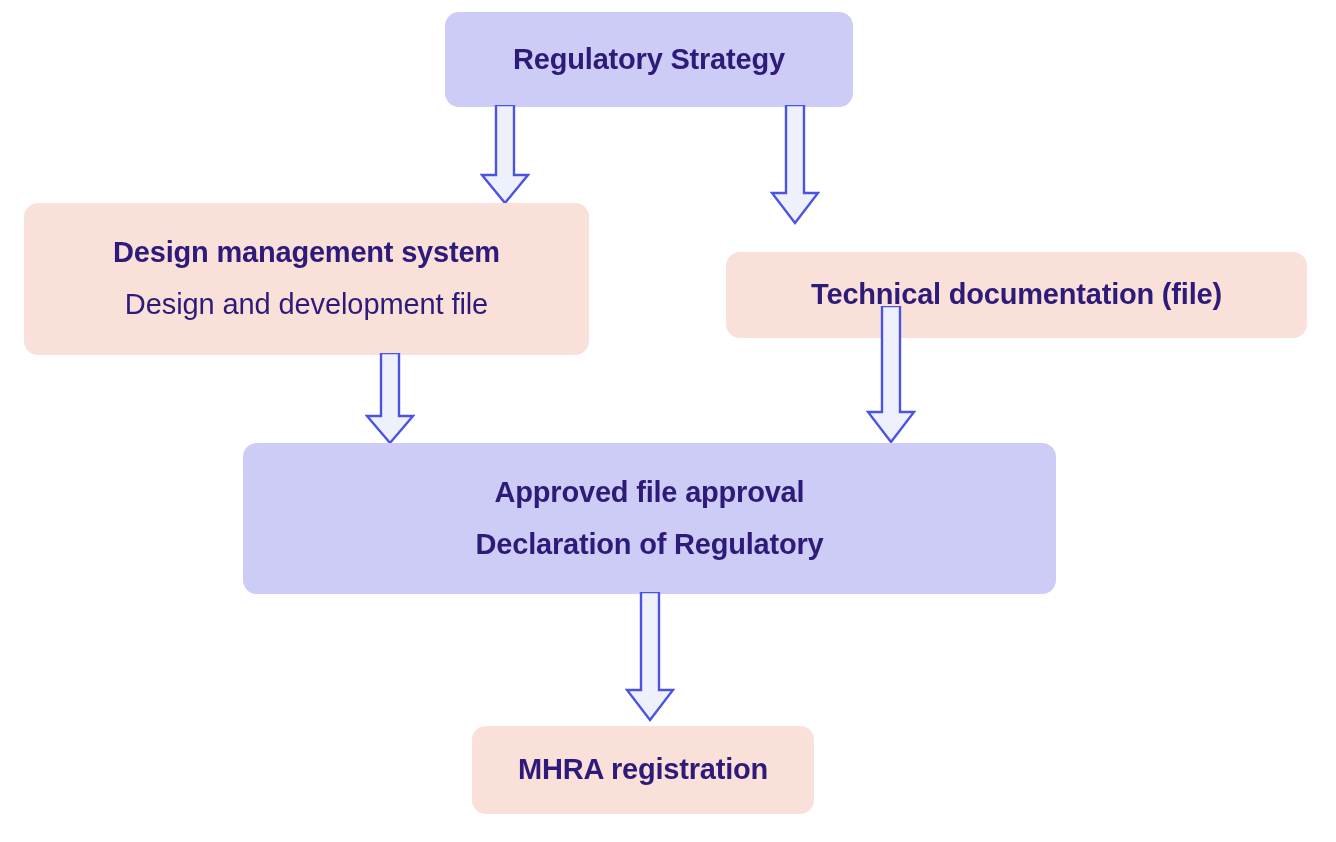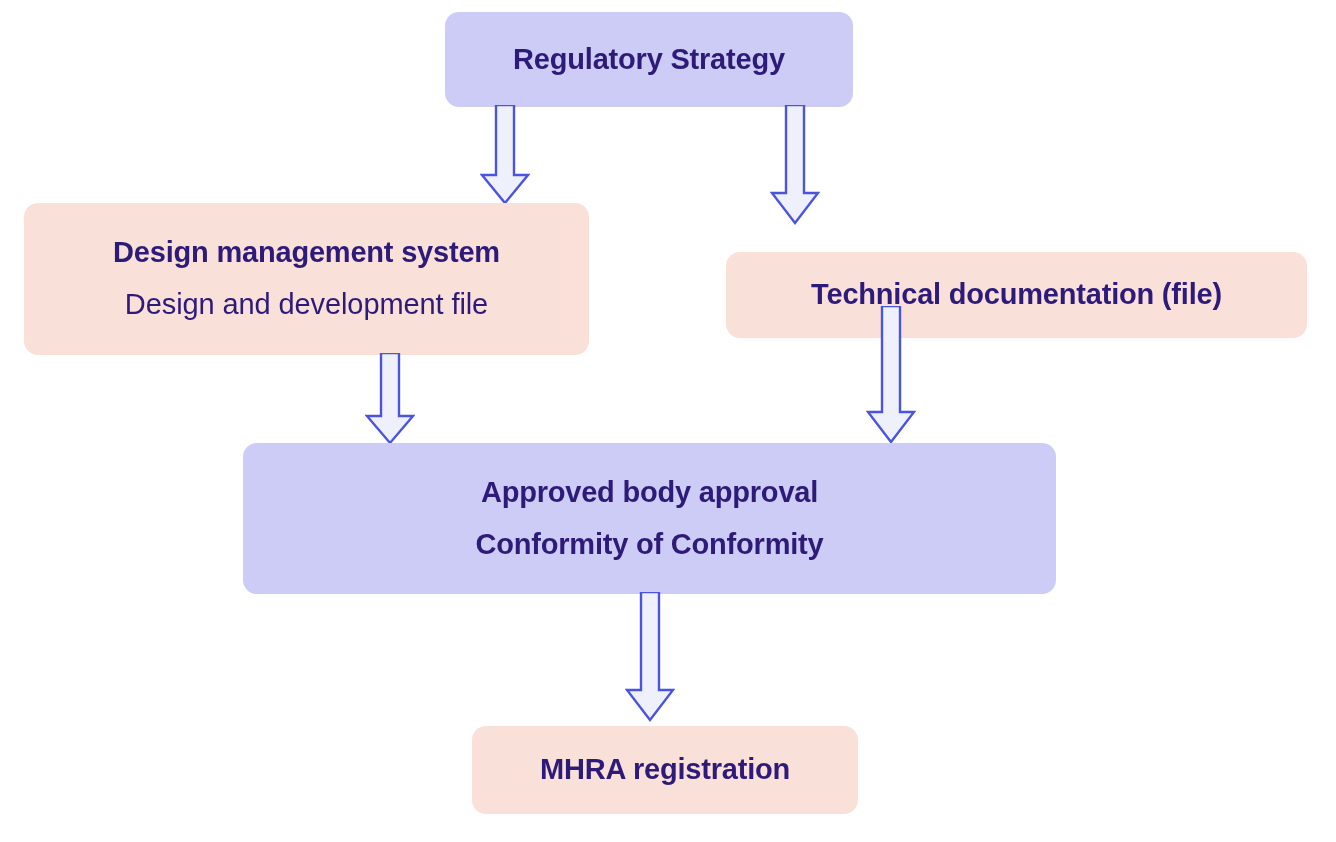--- a/index.html
+++ b/index.html
@@ -89,27 +89,27 @@
     </svg>
   </div>
 
   <div class="arrow" style="left:866px; top:306px; width:50px; height:138px;">
     <svg viewBox="0 0 50 138" preserveAspectRatio="none">
       <path d="M 16 0 L 34 0 L 34 106 L 48 106 L 25 136 L 2 106 L 16 106 Z" fill="#eef0fc" stroke="#4a54e0" stroke-width="2.4" stroke-linejoin="miter" vector-effect="non-scaling-stroke"></path>
     </svg>
   </div>
 
   <div class="node fill-purple" style="left:243px; top:443px; width:813px; height:151px;">
-    <div class="node-line bold">Approved body approval</div>
-    <div class="node-line bold gap-top">Conformity of Conformity</div>
+    <div class="node-line bold">Approved file approval</div>
+    <div class="node-line bold gap-top">Declaration of Regulatory</div>
   </div>
 
   <div class="arrow" style="left:625px; top:592px; width:50px; height:130px;">
     <svg viewBox="0 0 50 130" preserveAspectRatio="none">
       <path d="M 16 0 L 34 0 L 34 98 L 48 98 L 25 128 L 2 98 L 16 98 Z" fill="#eef0fc" stroke="#4a54e0" stroke-width="2.4" stroke-linejoin="miter" vector-effect="non-scaling-stroke"></path>
     </svg>
   </div>
 
-  <div class="node fill-pink" style="left:472px; top:726px; width:386px; height:88px;">
+  <div class="node fill-pink" style="left:472px; top:726px; width:342px; height:88px;">
     <div class="node-line bold">MHRA registration</div>
   </div>
 
 </div>
 
 </body></html>

